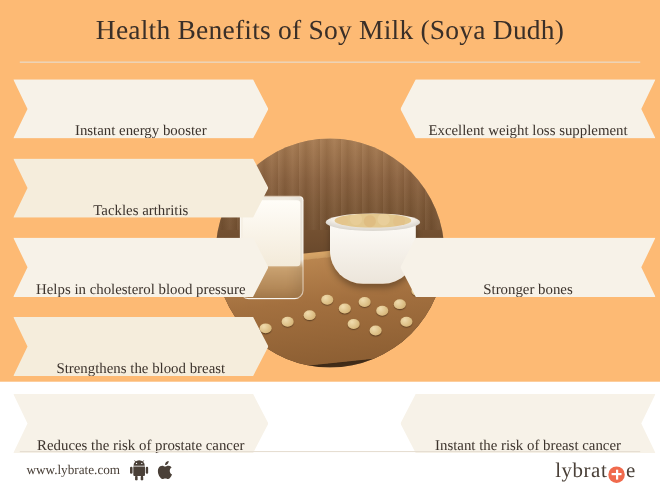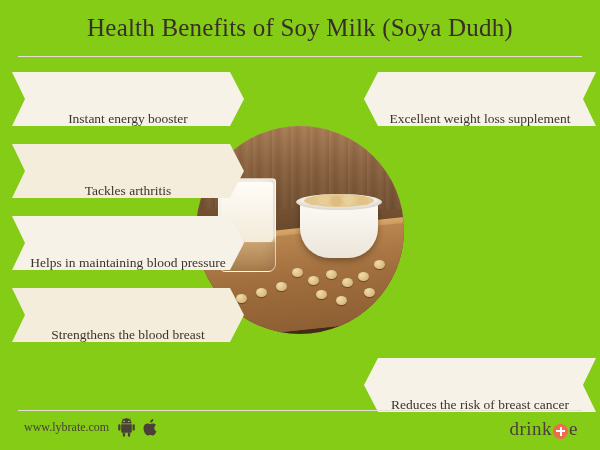--- a/index.html
+++ b/index.html
@@ -9,22 +9,22 @@
   body {
     width: 600px;
     height: 450px;
     background: #ffffff;
     font-family: "Liberation Serif", serif;
     overflow: hidden;
   }
   .page {
     position: relative;
     width: 600px;
-    height: 450px;
-    background: #84cc16;
+    height: 347px;
+    background: #fdba74;
     box-sizing: border-box;
   }
   .title {
     position: absolute;
     top: 14px;
     left: 0;
     width: 600px;
     text-align: center;
     font-size: 25px;
     color: #3a2f28;
@@ -302,33 +302,39 @@
   </div>
 
   <div class="row" style="top:144px;text-decoration:underline;">
     <div class="ribbon left tint-a">
       <div class="txt">Tackles arthritis</div>
     </div>
   </div>
 
   <div class="row" style="top:216px;">
     <div class="ribbon left tint-b">
-      <div class="txt">Helps in maintaining blood pressure</div>
+      <div class="txt">Helps in cholesterol blood pressure</div>
+    </div>
+    <div class="ribbon right tint-b">
+      <div class="txt">Stronger bones</div>
     </div>
   </div>
 
   <div class="row" style="top:288px;">
     <div class="ribbon left tint-a">
       <div class="txt">Strengthens the blood breast</div>
     </div>
   </div>
 
   <div class="row" style="top:358px;">
+    <div class="ribbon left tint-b">
+      <div class="txt">Reduces the risk of prostate cancer</div>
+    </div>
     <div class="ribbon right tint-b">
-      <div class="txt">Reduces the risk of breast cancer</div>
+      <div class="txt">Instant the risk of breast cancer</div>
     </div>
   </div>
 
   <div class="footer-rule"></div>
   <div class="footer">
     <div class="site">www.lybrate.com</div>
     <div class="store-icons">
       <span>
         <svg width="17" height="19" viewBox="0 0 17 19">
           <path fill="#4a4038" d="M3.2 6.2h10.6v7.6a1 1 0 0 1-1 1H4.2a1 1 0 0 1-1-1V6.2z"></path>
@@ -343,19 +349,19 @@
         </svg>
       </span>
       <span>
         <svg width="16" height="19" viewBox="0 0 16 19">
           <path fill="#4a4038" d="M11.3 10.1c0-2 1.6-2.9 1.7-3-0.9-1.4-2.4-1.5-2.9-1.6-1.2-0.1-2.4 0.7-3 0.7-0.6 0-1.6-0.7-2.6-0.7-1.3 0-2.6 0.8-3.3 2-1.4 2.4-0.4 6 1 8 0.7 1 1.5 2.1 2.5 2 1 0 1.4-0.6 2.6-0.6 1.2 0 1.5 0.6 2.6 0.6 1.1 0 1.8-1 2.4-2 0.8-1.1 1.1-2.2 1.1-2.3-0.1 0-2.1-0.8-2.1-3.1z"></path>
           <path fill="#4a4038" d="M9.5 3.6c0.5-0.7 0.9-1.6 0.8-2.6-0.8 0-1.8 0.5-2.4 1.3-0.5 0.6-0.9 1.6-0.8 2.5 0.9 0.1 1.8-0.5 2.4-1.2z"></path>
         </svg>
       </span>
     </div>
     <div class="brand">
-      <span>drink</span>
+      <span>lybrat</span>
       <span class="plus"></span>
       <span>e</span>
     </div>
   </div>
 
 </div>
 
 </body></html>

